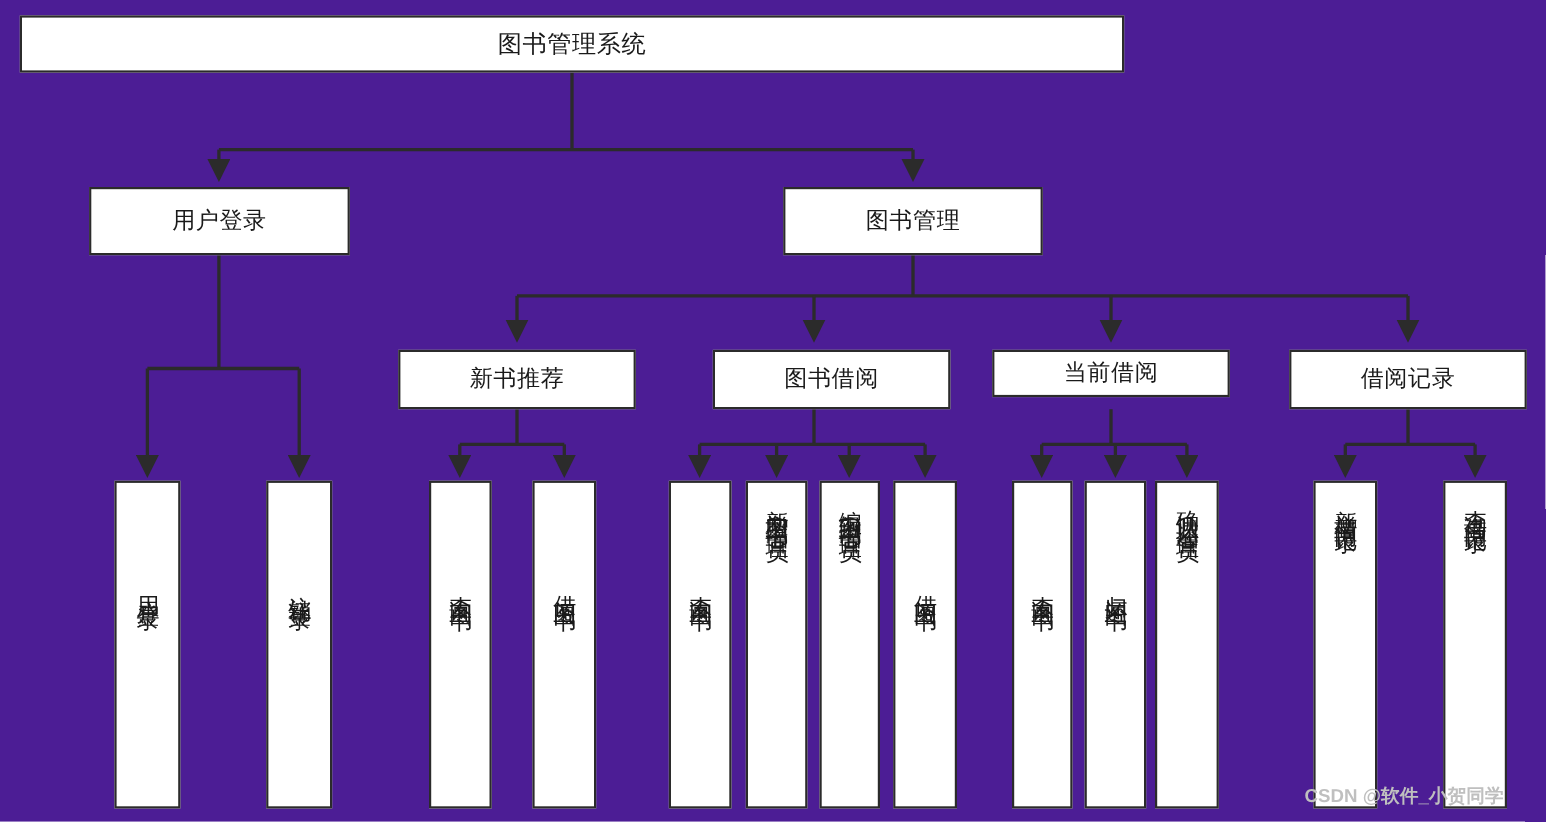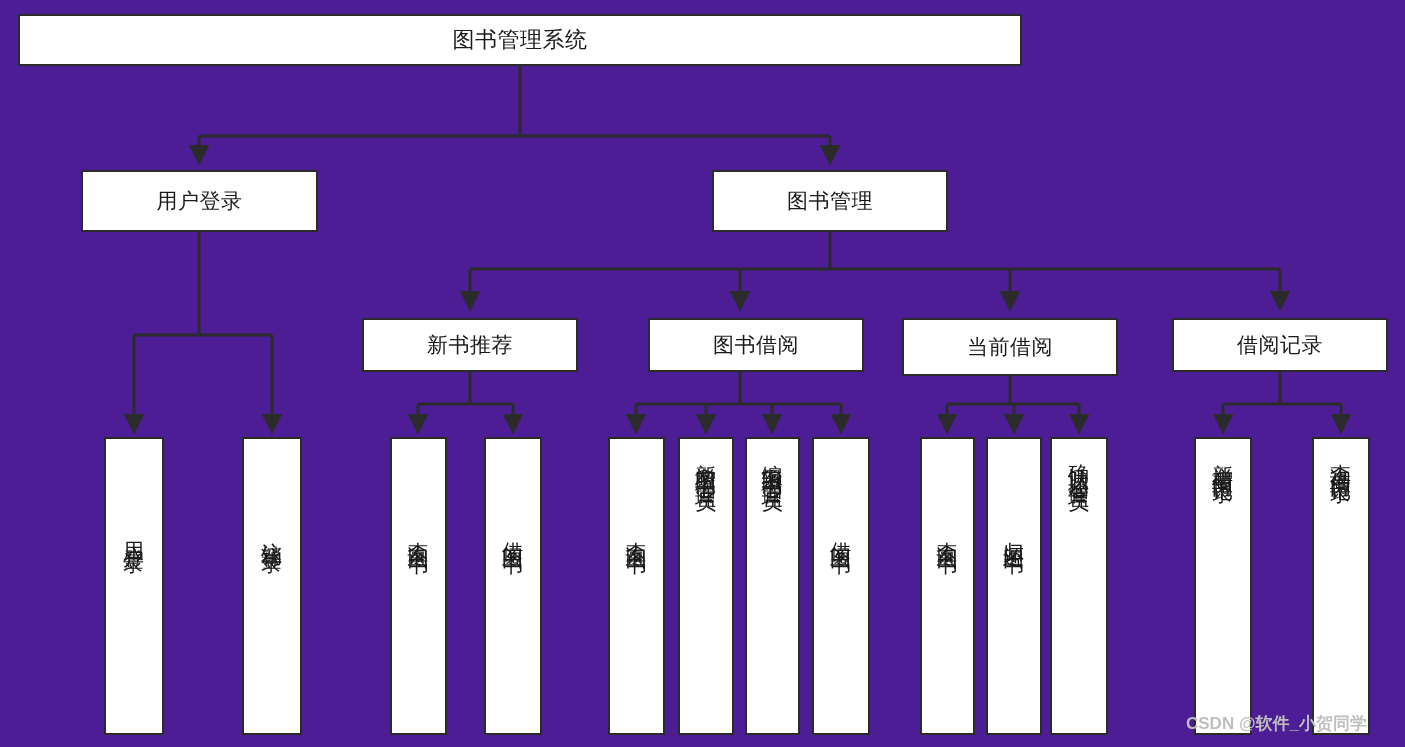--- a/index.html
+++ b/index.html
@@ -142,21 +142,21 @@
   <div class="node horiz" style="left:712px; top:170px; width:236px; height:62px;">
     <span class="label">图书管理</span>
   </div>
 
   <div class="node horiz" style="left:362px; top:318px; width:216px; height:54px;">
     <span class="label">新书推荐</span>
   </div>
   <div class="node horiz" style="left:632px; top:318px; width:216px; height:54px;margin-left:16px;">
     <span class="label">图书借阅</span>
   </div>
-  <div class="node horiz" style="left:902px; top:318px; width:216px; height:58px;">
+  <div class="node horiz" style="left:902px; top:318px; width:216px; height:43px;">
     <span class="label">当前借阅</span>
   </div>
   <div class="node horiz" style="left:1172px; top:318px; width:216px; height:54px;justify-content:center;">
     <span class="label">借阅记录</span>
   </div>
 
   <div class="node leaf mid" style="left:104px; top:437px; width:60px; height:298px;">
     <span class="label">用户登录</span>
   </div>
   <div class="node leaf mid" style="left:242px; top:437px; width:60px; height:298px;">

